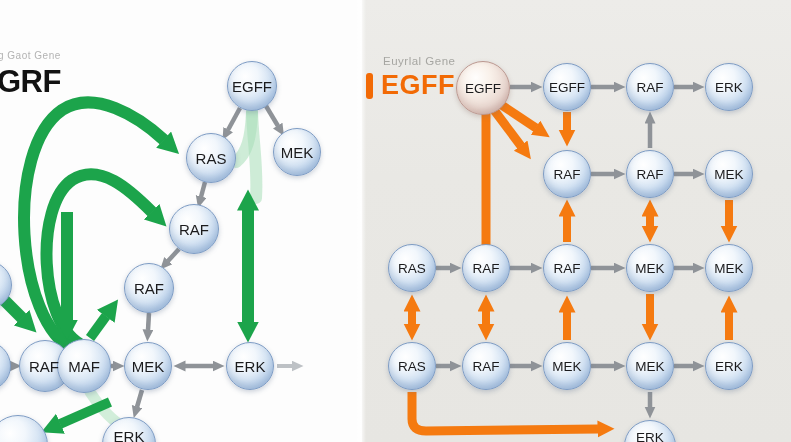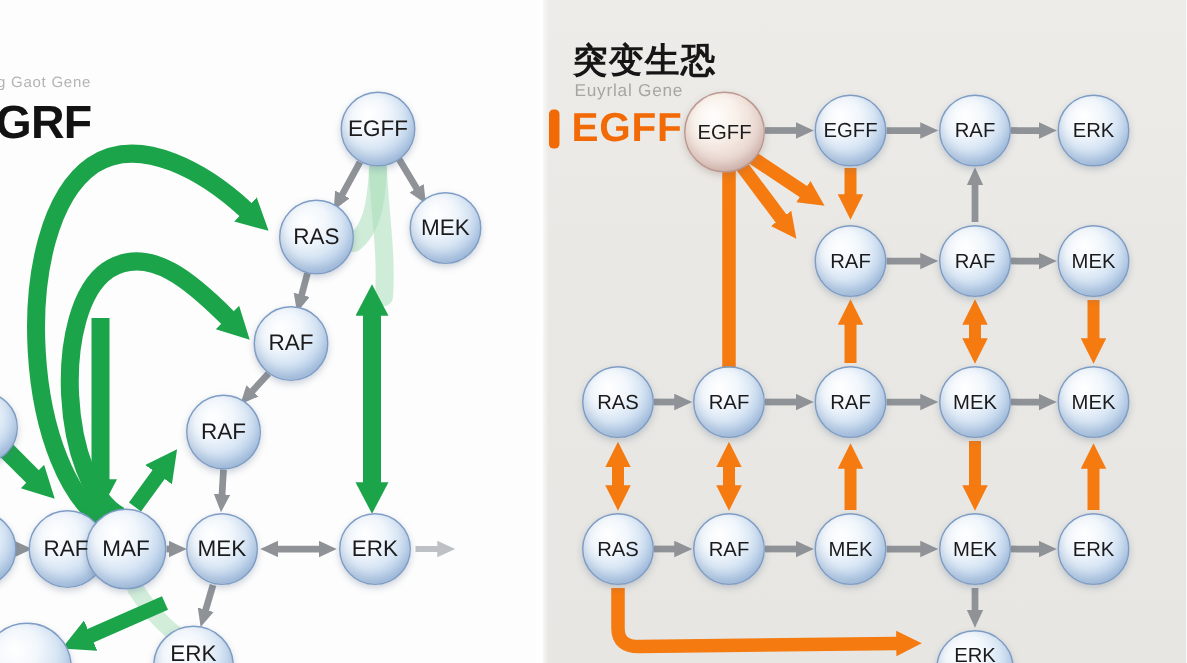--- a/index.html
+++ b/index.html
@@ -194,19 +194,18 @@
       <span class="lbl lbl-right" style="left: 412px; top: 366px;">RAS</span>
       <span class="lbl lbl-right" style="left: 486px; top: 366px;">RAF</span>
       <span class="lbl lbl-right" style="left: 567px; top: 366px;">MEK</span>
       <span class="lbl lbl-right" style="left: 650px; top: 366px;">MEK</span>
       <span class="lbl lbl-right" style="left: 729px; top: 366px;">ERK</span>
       <span class="lbl lbl-right" style="left: 650px; top: 437px;">ERK</span>
     </div>
 
   <div class="l-sub">g Gaot Gene</div>
   <div class="l-title">GRF</div>
-  <div class="r-title">突变生恐</div>
   <div class="r-sub">Euyrlal Gene</div>
   <div class="hl-wrap">
     <div class="hl-bar"></div>
     <div class="hl-text">EGFF</div>
   </div>
 </div>
 
 </body></html>

